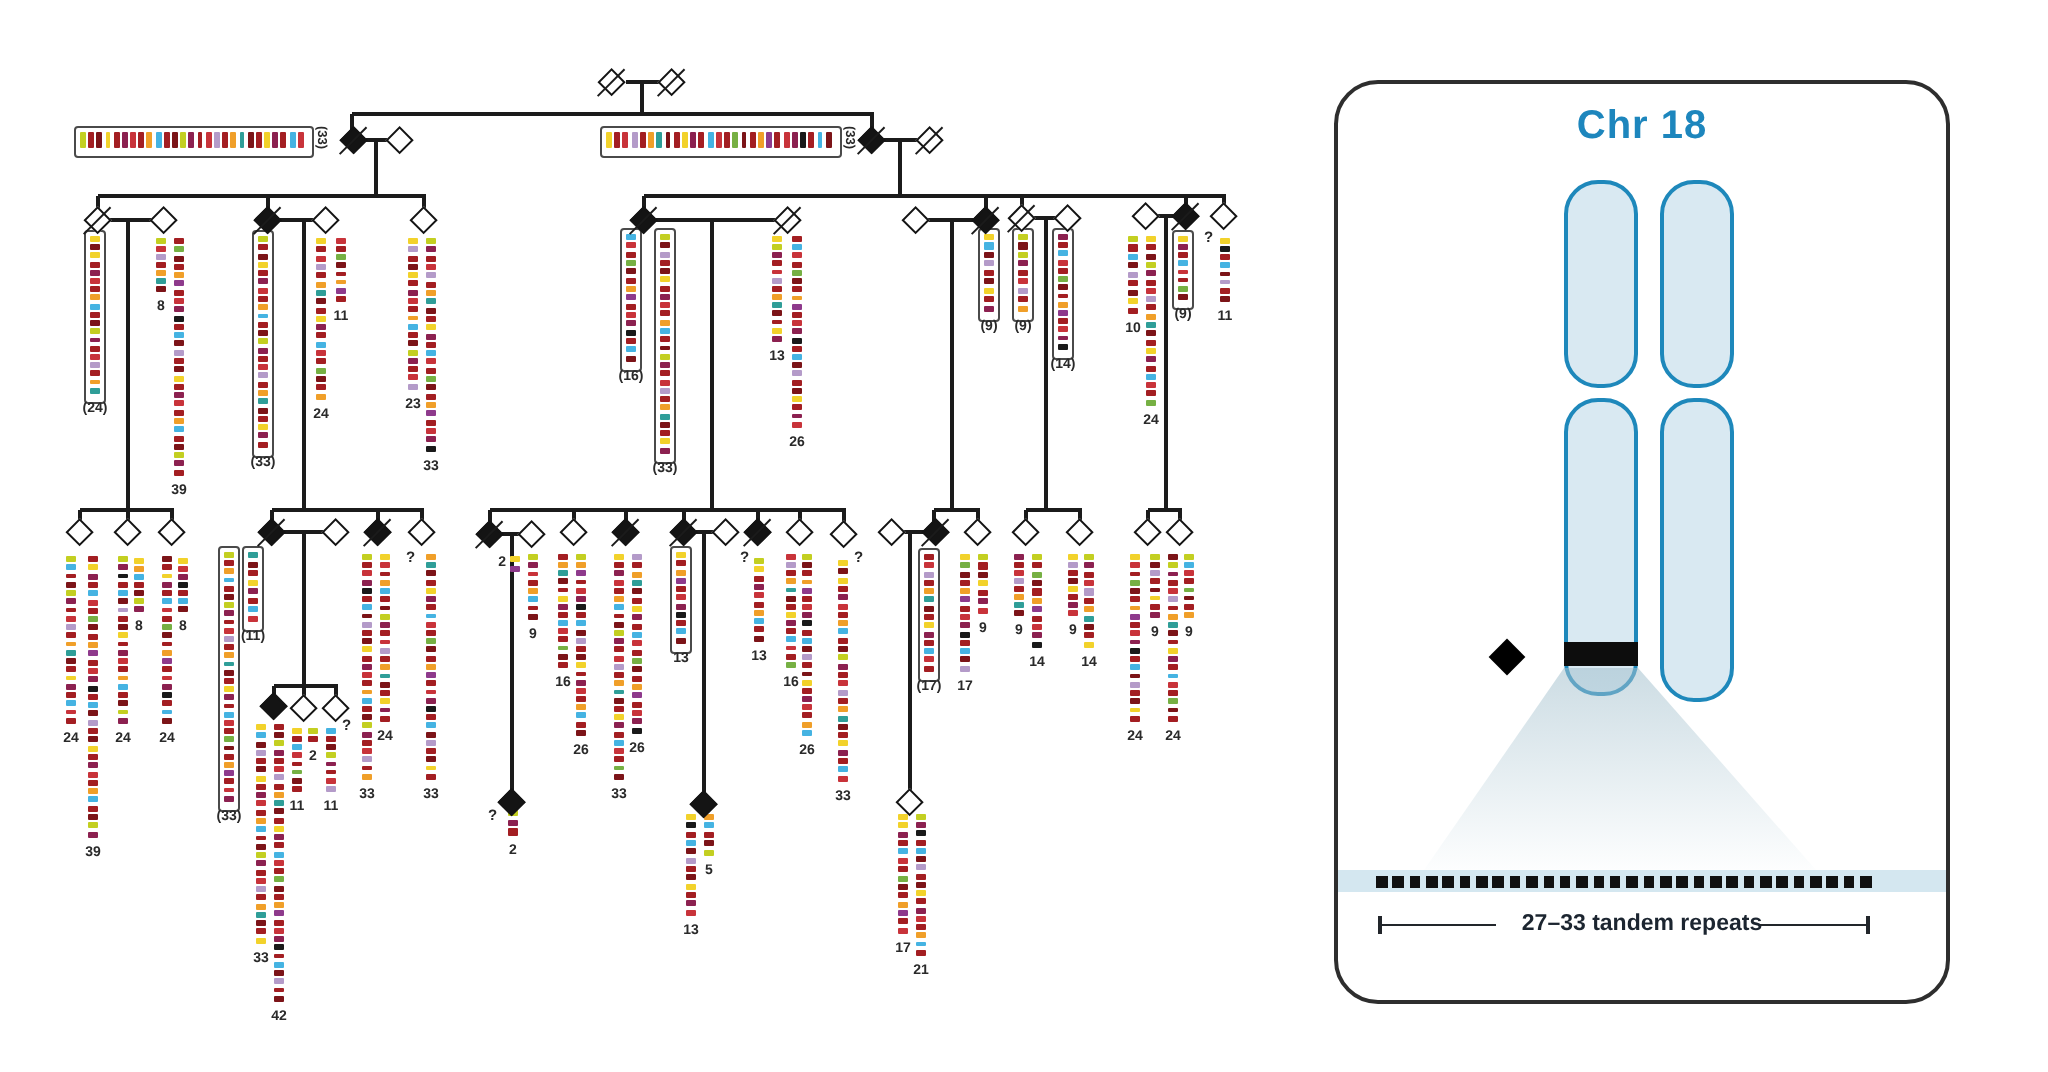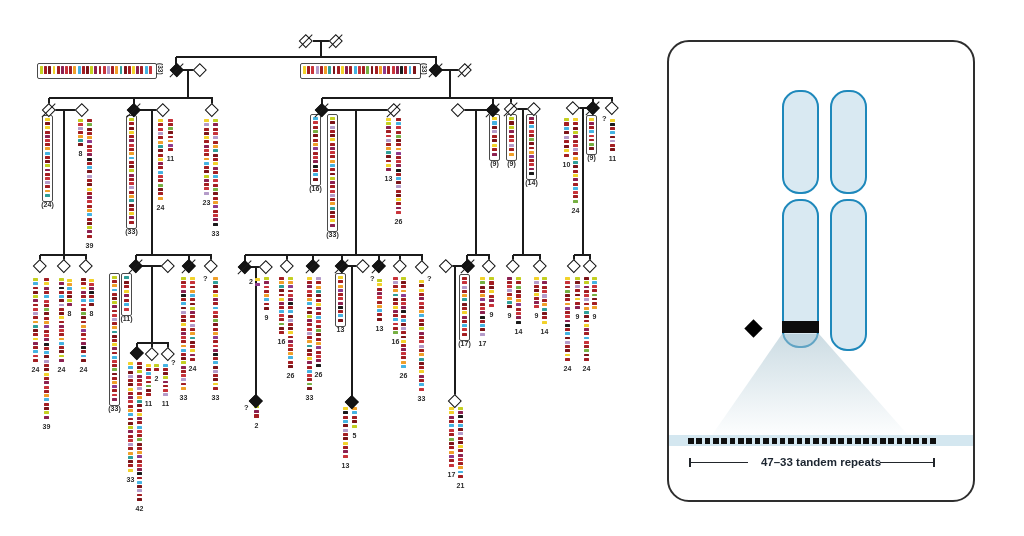--- a/index.html
+++ b/index.html
@@ -1264,20 +1264,21 @@
       <div class="dia open" style="left: 450.2px; top: 396.2px; width: 9.6px; height: 9.6px;"></div>
       <div class="qmark" style="left: 203px; top: 274px;">?</div>
       <div class="qmark" style="left: 370px; top: 274px;">?</div>
       <div class="qmark" style="left: 427px; top: 274px;">?</div>
       <div class="qmark" style="left: 602px; top: 114px;">?</div>
       <div class="qmark" style="left: 171px; top: 358px;">?</div>
       <div class="qmark" style="left: 244px; top: 403px;">?</div>
     </div>
 
   <div id="panel"></div>
+  <div id="chr-title">Chr 18</div>
 
   <div class="chromatid" style="left:782px;top:90px;width:37px;height:104px;"></div>
   <div class="chromatid" style="left:830px;top:90px;width:37px;height:104px;"></div>
   <div class="chromatid" style="left:782px;top:199px;width:37px;height:149px;"></div>
   <div class="chromatid" style="left:830px;top:199px;width:37px;height:152px;"></div>
   <div id="chr-band" style="left:782px;top:321px;width:37px;height:12px;"></div>
   <div id="marker-diamond" style="left:747px;top:322px;width:13px;height:13px;"></div>
   <div id="cone"></div>
   <div id="strip"></div>
   <div id="squares">
@@ -1308,16 +1309,16 @@
       <div class="rsq" style="left: 888.4px; top: 437.5px; width: 5.6px; height: 6.5px;"></div>
       <div class="rsq" style="left: 896.75px; top: 437.5px; width: 5.6px; height: 6.5px;"></div>
       <div class="rsq" style="left: 905.1px; top: 437.5px; width: 5.6px; height: 6.5px;"></div>
       <div class="rsq" style="left: 913.45px; top: 437.5px; width: 5.6px; height: 6.5px;"></div>
       <div class="rsq" style="left: 921.8px; top: 437.5px; width: 5.6px; height: 6.5px;"></div>
       <div class="rsq" style="left: 930.15px; top: 437.5px; width: 5.6px; height: 6.5px;"></div>
     </div>
 
   <div class="mline" style="left:689px;top:458px;width:1.5px;height:9px;"></div>
   <div class="mline" style="left:691px;top:462px;width:57px;height:1.3px;"></div>
-  <div id="measure-label">47–33 tandem repeats</div>
+  <div id="measure-label">27–33 tandem repeats</div>
   <div class="mline" style="left:880px;top:462px;width:53px;height:1.3px;"></div>
   <div class="mline" style="left:933px;top:458px;width:1.5px;height:9px;"></div>
 </div>
 
 </body></html>

